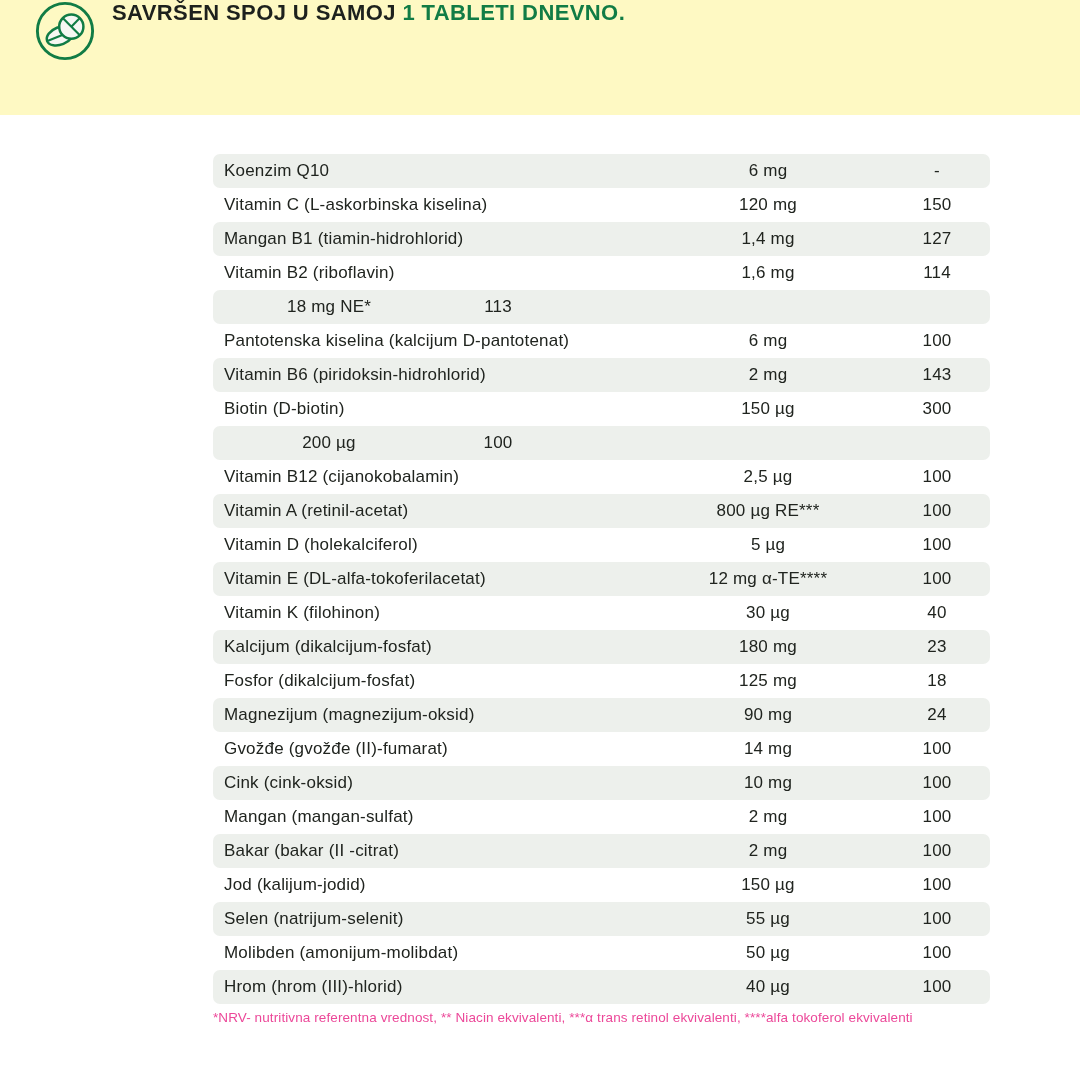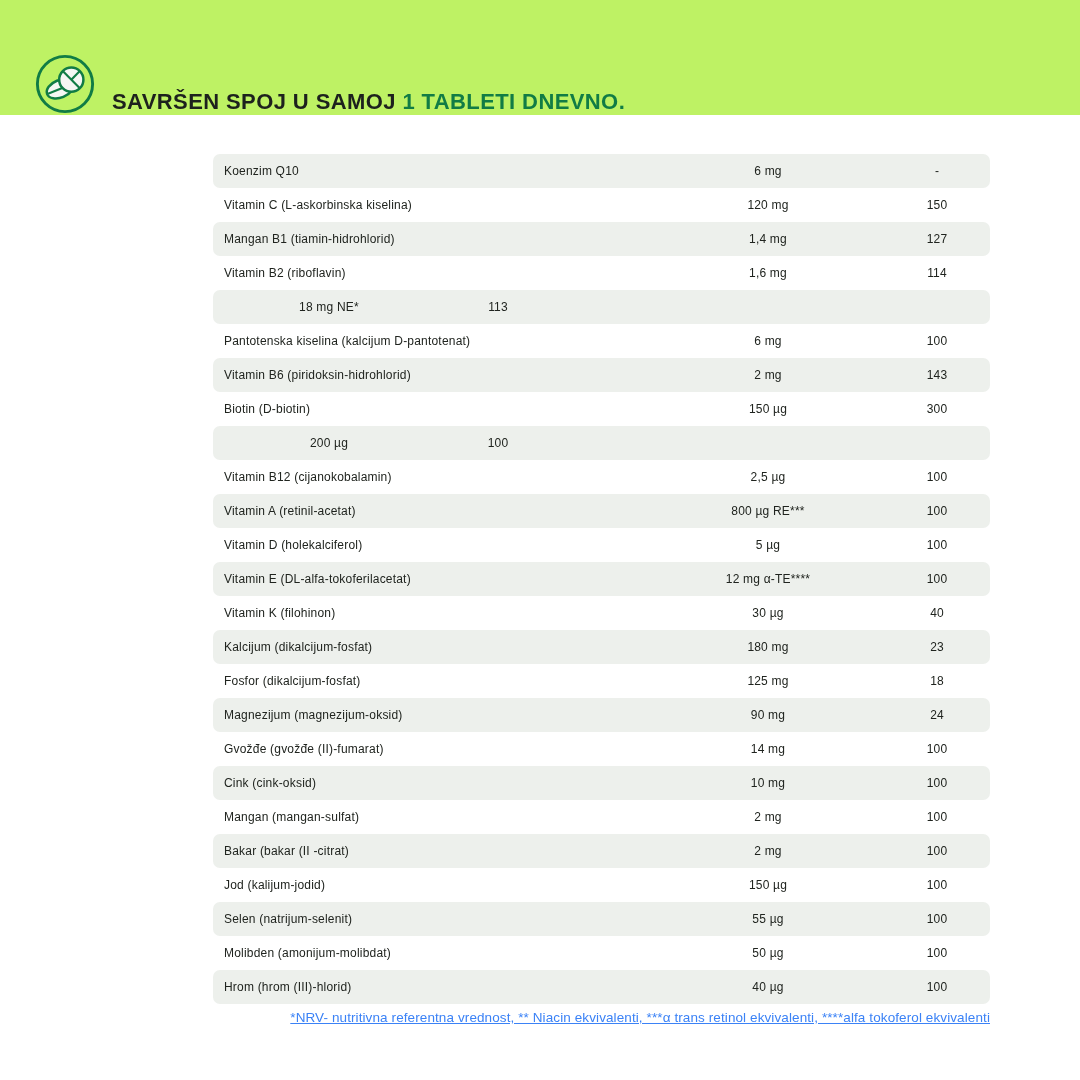--- a/index.html
+++ b/index.html
@@ -10,23 +10,23 @@
     color: #20241f;
     position: relative;
     overflow: hidden;
   }
 
   
   .header {
     position: absolute;
     top: 0; left: 0;
     width: 1080px; height: 115px;
-    background: #bef264;
+    background: #fef9c3;
     display: flex;
-    align-items: flex-end;
+    align-items: flex-start;
     padding-left: 34px;
   }
   .logo-wrap {
     width: 62px; height: 62px;
     flex: 0 0 auto;
     margin-right: 16px;
   }
   .title {
     font-size: 22px;
     font-weight: 700;
@@ -40,21 +40,21 @@
   .table {
     position: absolute;
     left: 213px;
     top: 154px;
     width: 777px;
   }
   .row {
     height: 34px;
     display: flex;
     align-items: center;
-    font-size: 12px;
+    font-size: 17px;
     color: #20241f;
     letter-spacing: 0.2px;
   }
   .row.shaded { background: #edf0ec; border-radius: 7px; }
   .cell-name {
     flex: 1 1 auto;
     padding-left: 11px;
     text-align: left;
     white-space: nowrap;
     overflow: hidden;
@@ -69,26 +69,25 @@
     text-align: center;
     white-space: nowrap;
   }
 
   
   .footnote {
     position: absolute;
     left: 213px;
     top: 1010px;
     width: 777px;
-    text-align: right;
+    text-align: left;
     font-size: 13.5px;
-    color: #3b82f6;
+    color: #ec4899;
     letter-spacing: 0.1px;
     white-space: nowrap;
-    text-decoration: underline;
   }
 </style>
 </head>
 <body>
 
 <div class="header">
   <span class="logo-wrap">
     <svg viewBox="0 0 64 64" width="62" height="62">
 
       <circle cx="32" cy="32" r="28.5" fill="none" stroke="#117c45" stroke-width="3"></circle>

